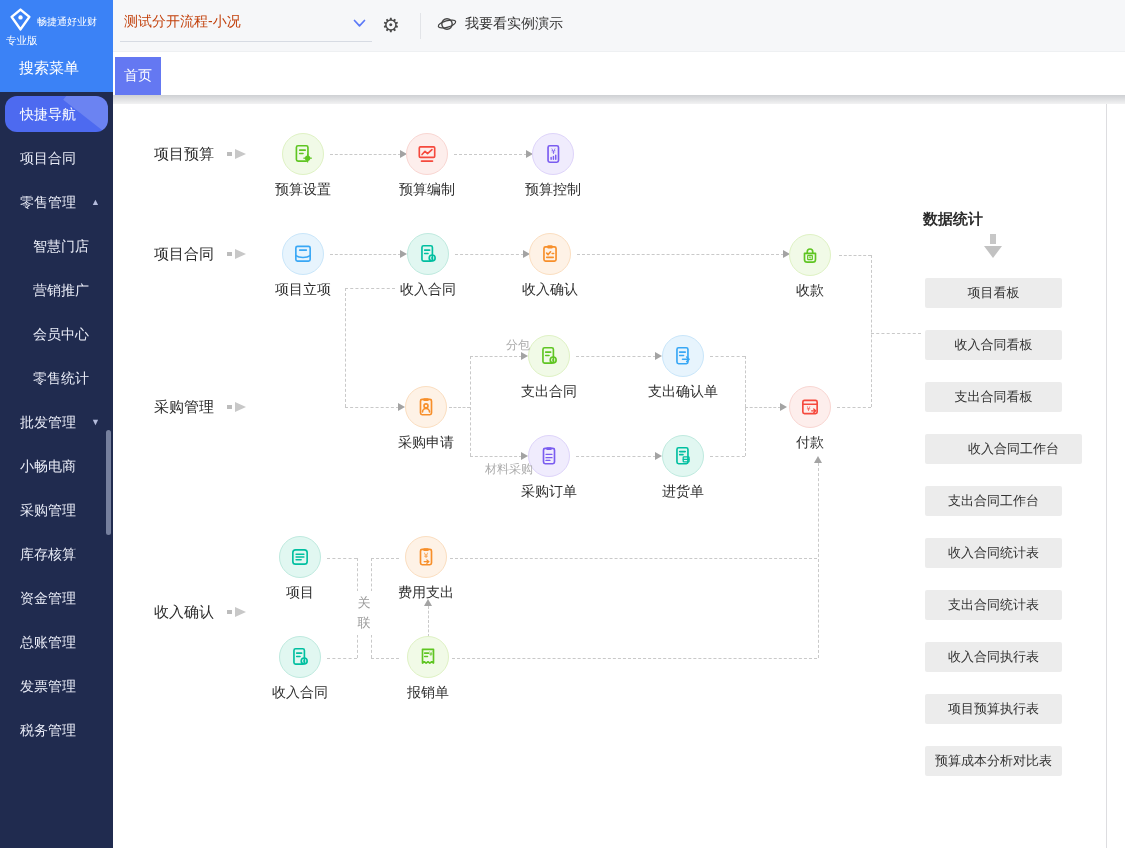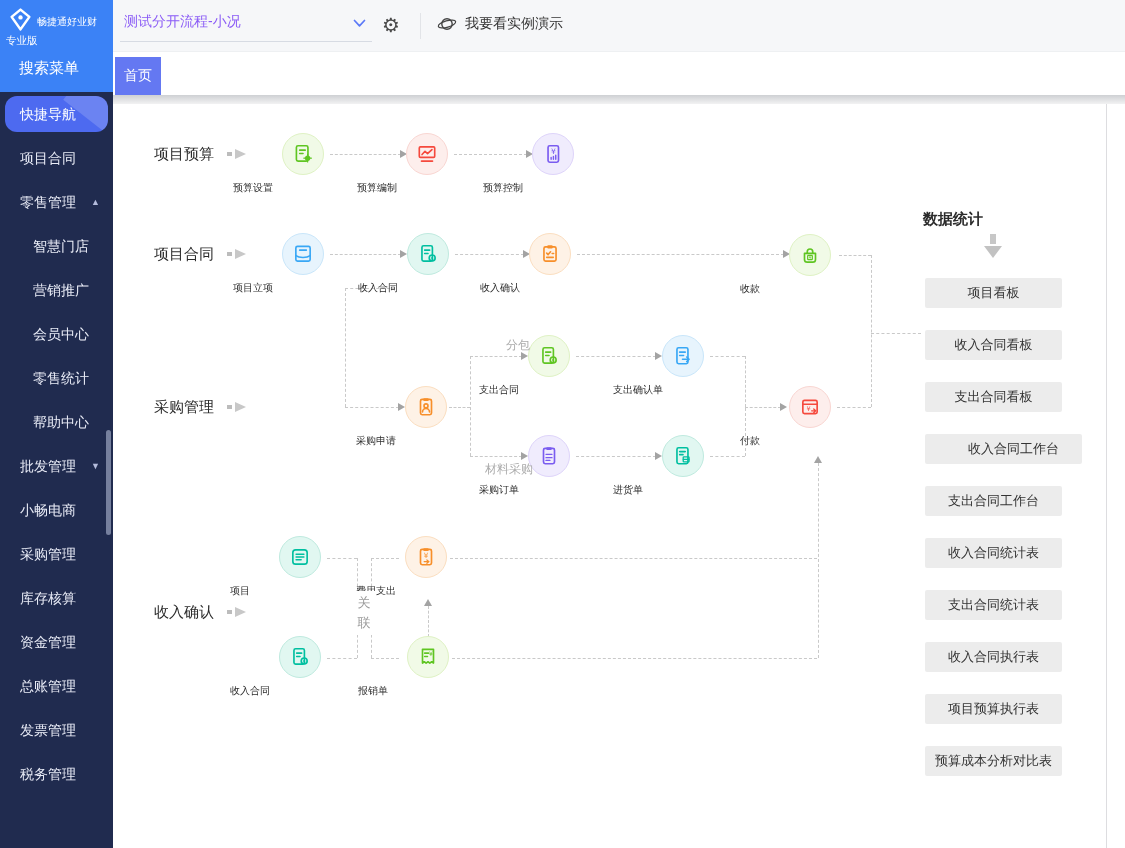--- a/index.html
+++ b/index.html
@@ -9,21 +9,21 @@
   .flow-layer{position:absolute;inset:0;z-index:1;}
   .node{position:absolute;width:42px;height:42px;border-radius:50%;display:flex;align-items:center;justify-content:center;box-sizing:border-box;border:1px solid transparent;cursor:pointer;}
   .node svg{width:22px;height:22px;stroke:currentColor;fill:none;stroke-width:1.5;stroke-linecap:round;stroke-linejoin:round;}
   .node svg text{stroke:none;fill:currentColor;font-family:"DejaVu Sans",sans-serif;}
   .node.green {color:#5fc522;background:#f1fae7;border-color:#dff2c4;}
   .node.red   {color:#f5493d;background:#fdeeec;border-color:#f9d6d2;}
   .node.purple{color:#7a5cf0;background:#f0ecfd;border-color:#ded4fa;}
   .node.blue  {color:#38a7f5;background:#e7f4fd;border-color:#c9e6fa;}
   .node.teal  {color:#00bfa0;background:#e1f7f1;border-color:#bfeadf;}
   .node.orange{color:#f78f2a;background:#fef2e6;border-color:#fbdec0;}
-  .node-label{position:absolute;width:140px;text-align:left;font-size:10px;color:#2e2e2e;}
+  .node-label{position:absolute;width:140px;text-align:center;font-size:14px;color:#2e2e2e;}
   .row-label{position:absolute;height:20px;display:flex;align-items:center;font-size:15px;color:#2b2b2b;}
   .row-label .txt{display:inline-block;width:62px;text-align:right;}
   .row-label svg{margin-left:13px;}
   .seg-h{position:absolute;border-top:1px dashed #c9c9c9;height:0;}
   .seg-v{position:absolute;border-left:1px dashed #c9c9c9;width:0;}
   .ah{position:absolute;width:0;height:0;}
   .ah.r{border-top:4px solid transparent;border-bottom:4px solid transparent;border-left:7px solid #a3a3a3;}
   .ah.u{border-left:4px solid transparent;border-right:4px solid transparent;border-bottom:7px solid #a3a3a3;}
   .edge-label{position:absolute;font-size:12px;color:#ababab;width:80px;text-align:right;}
   .assoc{position:absolute;width:24px;background:#fff;color:#9a9a9a;font-size:13px;line-height:1.55;text-align:center;z-index:2;padding:2px 0;}
@@ -45,21 +45,21 @@
   .m-item{position:relative;height:44px;line-height:44px;padding-left:20px;font-size:14px;color:#e9ecf7;cursor:pointer;box-sizing:border-box;}
   .m-item.lv2{padding-left:33px;}
   .m-item .arr{position:absolute;right:13px;font-size:9px;color:#b4bcdc;}
   .m-item.active{height:36px;line-height:36px;margin:4px 5px;padding-left:15px;background:#4d6af0;border-radius:12px;overflow:hidden;color:#fff;}
   .m-item.active::after{content:"";position:absolute;right:-14px;top:-16px;width:52px;height:40px;background:rgba(255,255,255,.17);transform:rotate(38deg);}
   .side-thumb{position:absolute;left:106px;top:430px;width:5px;height:105px;border-radius:3px;background:rgba(190,198,224,.55);z-index:7;}
 
   
   .topbar{position:absolute;left:113px;top:0;width:1012px;height:52px;background:#f6f7f9;border-bottom:1px solid #eef0f2;z-index:5;box-sizing:border-box;}
   .flow-select{position:absolute;left:7px;top:3px;width:252px;height:38px;border-bottom:1px solid #d7dbe3;cursor:pointer;}
-  .flow-select .val{position:absolute;left:4px;top:10px;font-size:14px;color:#8b5cf6;}
+  .flow-select .val{position:absolute;left:4px;top:10px;font-size:14px;color:#c2410c;}
   .flow-select svg{position:absolute;right:6px;top:16px;}
   .gear{position:absolute;left:269px;top:10px;font-size:20px;color:#4a4a4a;cursor:pointer;line-height:30px;}
   .vdiv{position:absolute;left:307px;top:13px;width:1px;height:26px;background:#e2e4e8;}
   .demo-link{position:absolute;left:324px;top:14px;display:flex;align-items:center;gap:8px;cursor:pointer;}
   .demo-link svg{width:20px;height:20px;}
   .demo-link .txt{font-size:14px;color:#333;}
   .tabrow{position:absolute;left:113px;top:52px;width:1012px;height:43px;background:#fff;z-index:5;}
   .tab{position:absolute;left:2px;top:5px;width:46px;height:38px;background:#6478f2;color:#fff;font-size:14px;display:flex;align-items:center;justify-content:center;cursor:pointer;}
   .graybar{position:absolute;left:113px;top:95px;width:1012px;height:9px;background:linear-gradient(#ced0d3,#f2f2f3);z-index:5;}
 </style>
@@ -364,21 +364,20 @@
       <div class="search-menu">搜索菜单</div>
     </div>
     <nav class="menu" id="menu">
         <div class="m-item active"><span>快捷导航</span></div>
         <div class="m-item"><span>项目合同</span></div>
         <div class="m-item"><span>零售管理</span><span class="arr">▲</span></div>
         <div class="m-item lv2"><span>智慧门店</span></div>
         <div class="m-item lv2"><span>营销推广</span></div>
         <div class="m-item lv2"><span>会员中心</span></div>
         <div class="m-item lv2"><span>零售统计</span></div>
-        <div class="m-item lv2"><span>帮助中心</span></div>
         <div class="m-item"><span>批发管理</span><span class="arr">▼</span></div>
         <div class="m-item"><span>小畅电商</span></div>
         <div class="m-item"><span>采购管理</span></div>
         <div class="m-item"><span>库存核算</span></div>
         <div class="m-item"><span>资金管理</span></div>
         <div class="m-item"><span>总账管理</span></div>
         <div class="m-item"><span>发票管理</span></div>
         <div class="m-item"><span>税务管理</span></div>
       </nav>
     <div class="side-thumb"></div>

